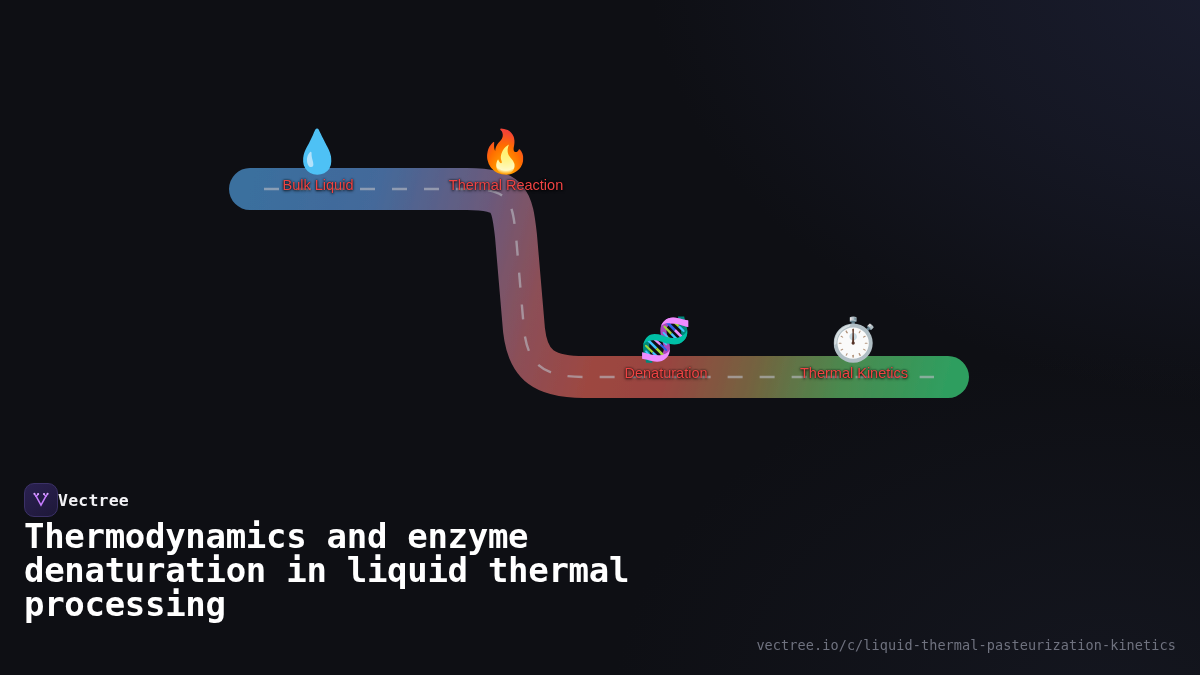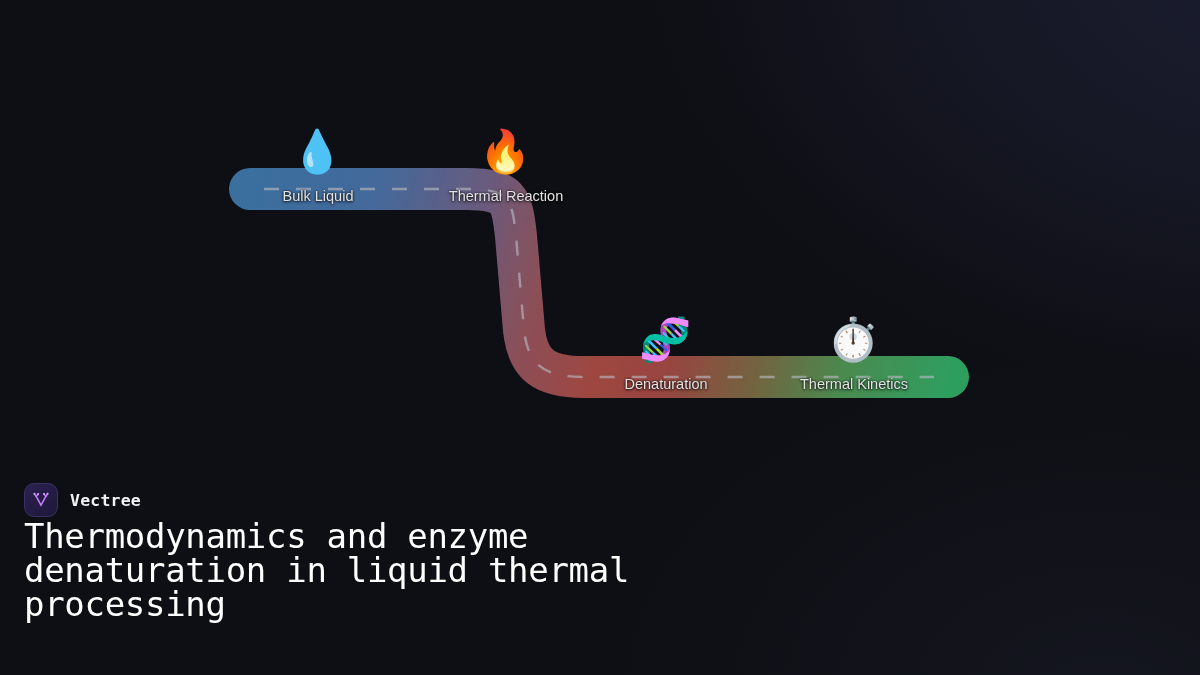--- a/index.html
+++ b/index.html
@@ -56,22 +56,21 @@
   .node .emoji {
     font-size: 42px;
     line-height: 1;
     height: 50px;
     display: flex;
     align-items: center;
     justify-content: center;
     user-select: none;
   }
   .node .node-label {
-    margin-top: 11px;
-    color: #e5e5e5;
+    color: #ef4444;
     font-size: 14.5px;
     line-height: 1.2;
     white-space: nowrap;
     text-shadow: 0 1px 3px rgba(0,0,0,0.85), 0 0 2px rgba(0,0,0,0.9);
     text-align: right;
   }
 
   
   #node-0 { left: 318px; top: 127px; }
   #node-1 { left: 506px; top: 127px; }
@@ -87,21 +86,20 @@
     height: 200px;
     padding: 0 24px 18px 24px;
   }
 
   .brand {
     position: absolute;
     left: 24px;
     top: 8px;
     display: flex;
     align-items: center;
-    gap: 12px;
   }
   .brand-logo {
     width: 34px;
     height: 34px;
     border-radius: 10px;
     background: linear-gradient(145deg, #2a2150 0%, #241c44 55%, #1d1838 100%);
     border: 1px solid #3b3167;
     display: flex;
     align-items: center;
     justify-content: center;
@@ -117,21 +115,21 @@
 
   .headline {
     position: absolute;
     left: 24px;
     top: 44px;
     width: 700px;
     margin: 0;
     color: #ffffff;
     font-family: "DejaVu Sans Mono", "Liberation Mono", monospace;
     font-size: 34px;
-    font-weight: 400;
+    font-weight: 700;
     line-height: 1.0;
     letter-spacing: -0.3px;
     white-space: pre-wrap;
   }
 
   .url {
     position: absolute;
     right: 24px;
     bottom: 22px;
     color: #6f727f;
@@ -212,14 +210,15 @@
             <circle cx="14.0" cy="5.0" r="1.05"></circle>
             <circle cx="17.6" cy="4.8" r="1.05"></circle>
           </g>
         </svg>
       </div>
       <div class="brand-name">Vectree</div>
     </div>
 
     <h1 class="headline">Thermodynamics and enzyme denaturation in liquid thermal processing</h1>
 
+    <div class="url">vectree.io/c/liquid-thermal-pasteurization-kinetics</div>
   </div>
 </div>
 
 </body></html>

